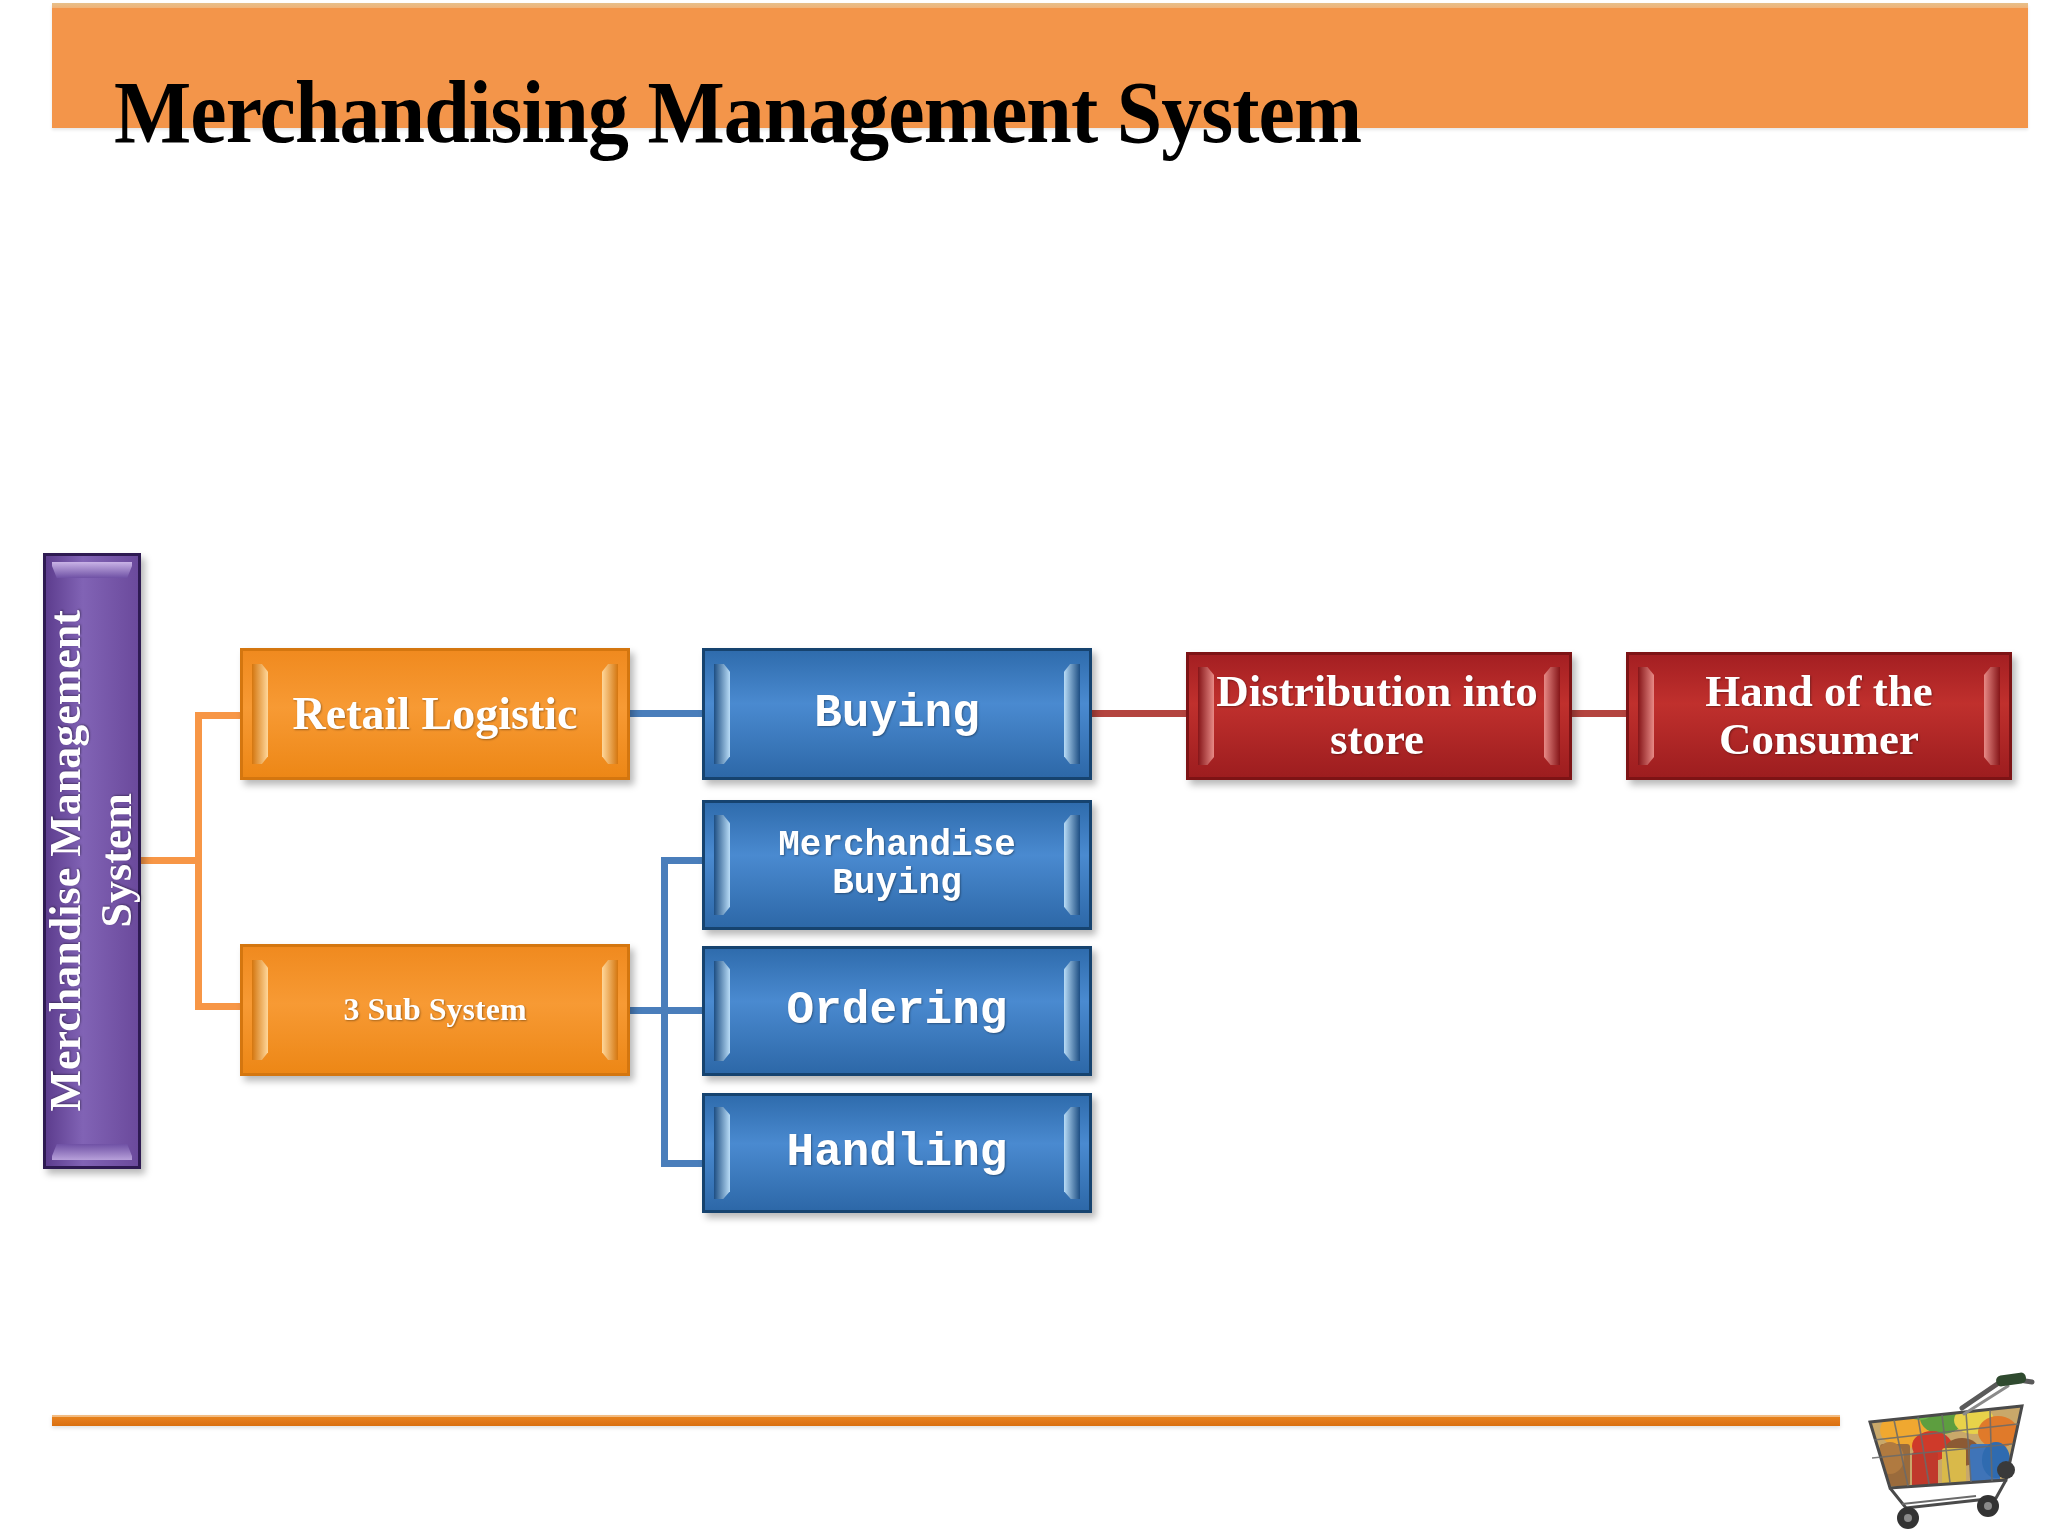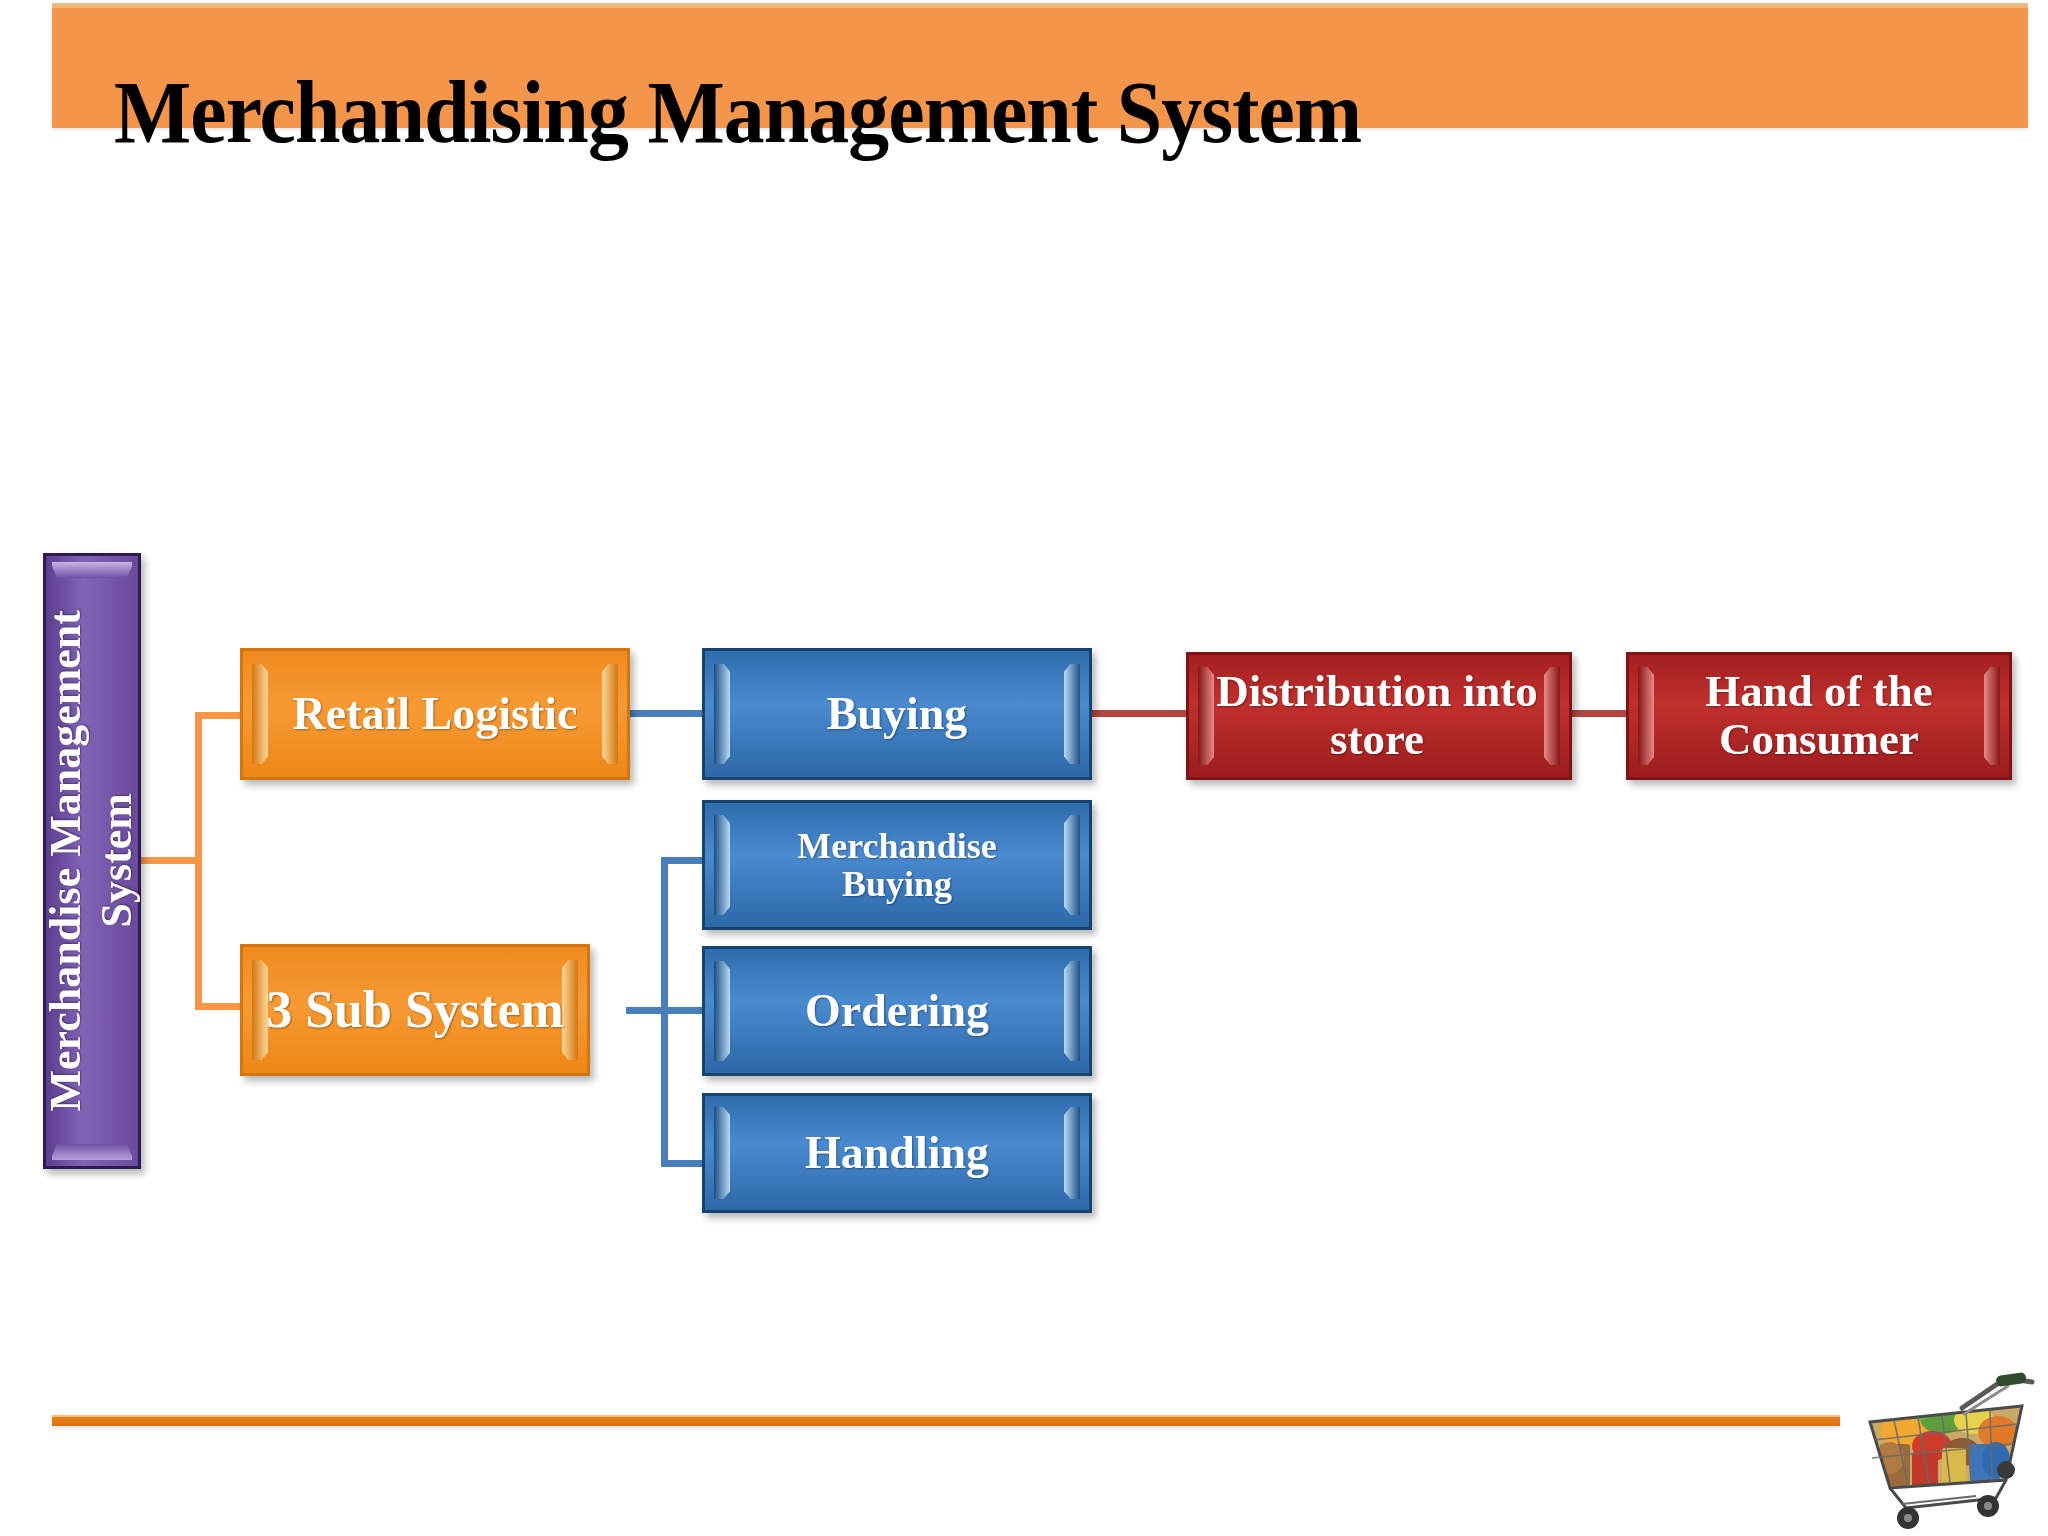--- a/index.html
+++ b/index.html
@@ -133,20 +133,21 @@
   }
   .node.orange::after {
     background: linear-gradient(to left, #d4760f, #ffd79a);
     clip-path: polygon(100% -12%, 0 8%, 0 92%, 100% 112%);
   }
 
   
   .node.blue {
     background: linear-gradient(to bottom, #2f6cad 0%, #4a8ad0 42%, #2d68a8 100%);
     border: 3px solid #16436f;
+    font-family: Liberation Mono, monospace;
   }
   .node.blue::before {
     background: linear-gradient(to right, #1d4e83, #b8dcf7);
     clip-path: polygon(0 -12%, 100% 8%, 100% 92%, 0 112%);
   }
   .node.blue::after {
     background: linear-gradient(to left, #1d4e83, #b8dcf7);
     clip-path: polygon(100% -12%, 0 8%, 0 92%, 100% 112%);
   }
 
@@ -185,21 +186,21 @@
     writing-mode: vertical-rl;
     transform: rotate(180deg);
     white-space: pre-line;
     text-align: center;
     line-height: 1.15;
   }
 
   
   #n-spine        { left: 43px;   top: 553px;  width: 98px;  height: 616px; font-size: 44px; }
   #n-retail       { left: 240px;  top: 648px;  width: 390px; height: 132px; font-size: 46px; }
-  #n-subsystem    { left: 240px;  top: 944px;  width: 350px; height: 132px; font-size: 52px; justify-content: center; }
+  #n-subsystem    { left: 240px;  top: 944px;  width: 390px; height: 132px; font-size: 32px; justify-content: center; }
   #n-buying       { left: 702px;  top: 648px;  width: 390px; height: 132px; font-size: 46px; }
   #n-merchbuy     { left: 702px;  top: 800px;  width: 390px; height: 130px; font-size: 36px; }
   #n-ordering     { left: 702px;  top: 946px;  width: 390px; height: 130px; font-size: 46px; }
   #n-handling     { left: 702px;  top: 1093px; width: 390px; height: 120px; font-size: 46px; }
   #n-distribution { left: 1186px; top: 652px;  width: 386px; height: 128px; font-size: 45px; }
   #n-hand         { left: 1626px; top: 652px;  width: 386px; height: 128px; font-size: 45px; }
 
   
   #n-distribution .lbl {
     white-space: pre-line;

